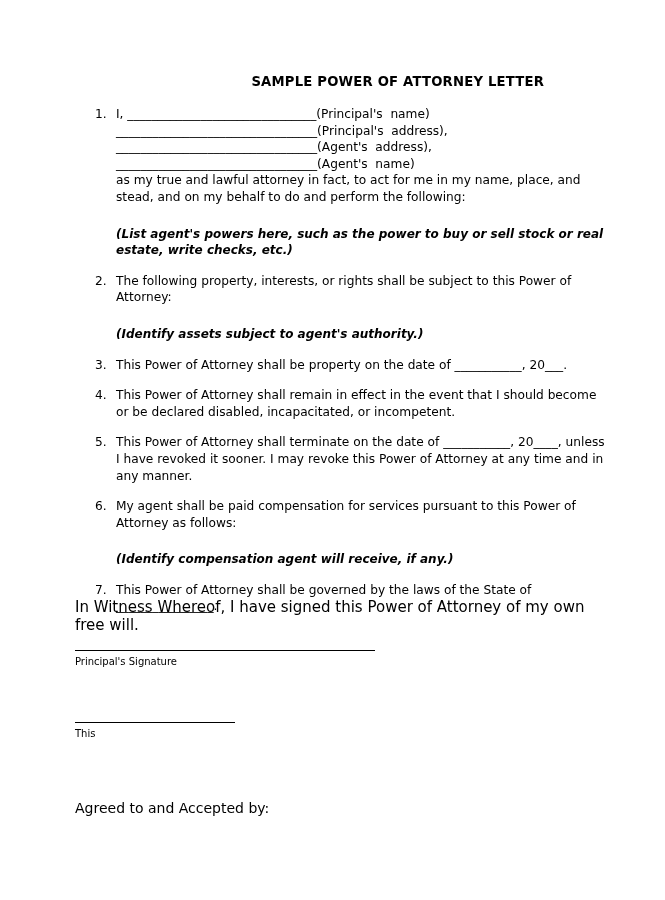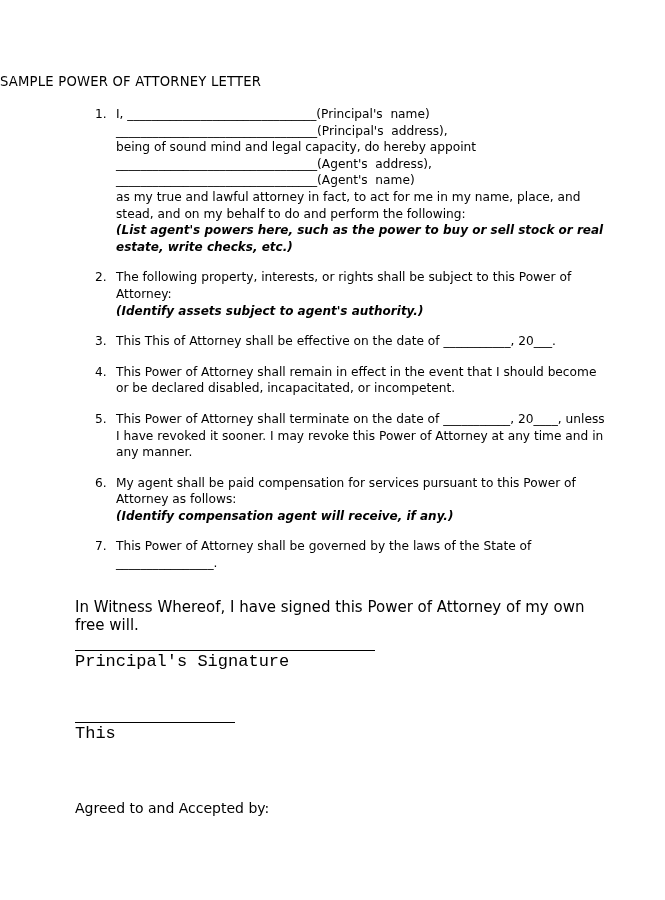--- a/index.html
+++ b/index.html
@@ -22,23 +22,23 @@
     background: #ffffff;
     box-sizing: border-box;
   }
 
   
   .doc-title {
     position: absolute;
     top: 74px;
     left: 0;
     width: 544px;
-    text-align: left;
+    text-align: right;
     font-size: 13.2px;
-    font-weight: normal;
+    font-weight: bold;
     letter-spacing: 0.2px;
   }
 
   
   .clause-list {
     position: absolute;
     top: 106px;
     left: 95px;
     width: 510px;
   }
@@ -66,21 +66,21 @@
   .clause-body .flow {
     display: block;
     white-space: normal;
   }
   .note {
     display: block;
     font-weight: bold;
     font-style: italic;
     font-size: 12px;
     line-height: 16.6px;
-    margin-top: 0;
+    margin-top: 20px;
     white-space: normal;
   }
   .gap-after {
     margin-bottom: 14px;
   }
 
   
   .closing {
     position: absolute;
     left: 75px;
@@ -94,24 +94,23 @@
 
   .sig-block {
     position: absolute;
     left: 75px;
   }
   .sig-rule {
     border-bottom: 1.6px solid #000;
     height: 0;
   }
   .sig-label {
-    font-size: 17px;
+    font-size: 10px;
     line-height: 17px;
     padding-top: 2px;
-    font-family: Liberation Mono, monospace;
   }
 
   #principal-signature-block { top: 650px; width: 300px; }
   #date-block { top: 722px; width: 160px; }
 
   .accepted {
     position: absolute;
     left: 75px;
     top: 800px;
     font-size: 14px;
@@ -125,40 +124,39 @@
 
   <div class="doc-title">SAMPLE POWER OF ATTORNEY LETTER</div>
 
   <div class="clause-list">
 
     <div class="clause gap-after">
       <div class="clause-num">1.</div>
       <div class="clause-body">
         <span class="line">I, _______________________________(Principal's  name)</span>
         <span class="line">_________________________________(Principal's  address),</span>
-        <span class="line">being of sound mind and legal capacity, do hereby appoint</span>
         <span class="line">_________________________________(Agent's  address),</span>
         <span class="line">_________________________________(Agent's  name)</span>
         <span class="flow">as my true and lawful attorney in fact, to act for me in my name, place, and stead, and on my behalf to do and perform the following:</span>
         <span class="note">(List agent's powers here, such as the power to buy or sell stock or real estate, write checks, etc.)</span>
       </div>
     </div>
 
     <div class="clause gap-after">
       <div class="clause-num">2.</div>
       <div class="clause-body">
         <span class="flow">The following property, interests, or rights shall be subject to this Power of Attorney:</span>
         <span class="note">(Identify assets subject to agent's authority.)</span>
       </div>
     </div>
 
     <div class="clause gap-after">
       <div class="clause-num">3.</div>
       <div class="clause-body">
-        <span class="flow">This This of Attorney shall be effective on the date of ___________, 20___.</span>
+        <span class="flow">This Power of Attorney shall be property on the date of ___________, 20___.</span>
       </div>
     </div>
 
     <div class="clause gap-after">
       <div class="clause-num">4.</div>
       <div class="clause-body">
         <span class="flow">This Power of Attorney shall remain in effect in the event that I should become or be declared disabled, incapacitated, or incompetent.</span>
       </div>
     </div>
 

